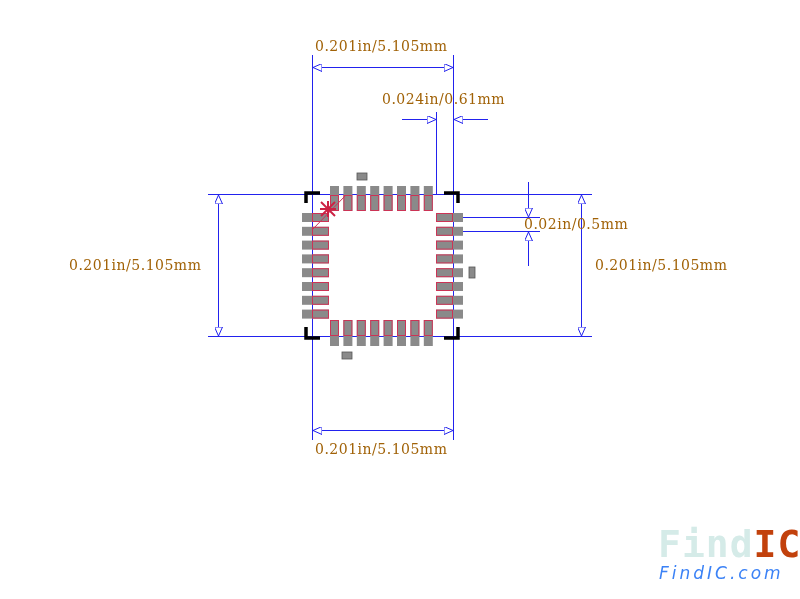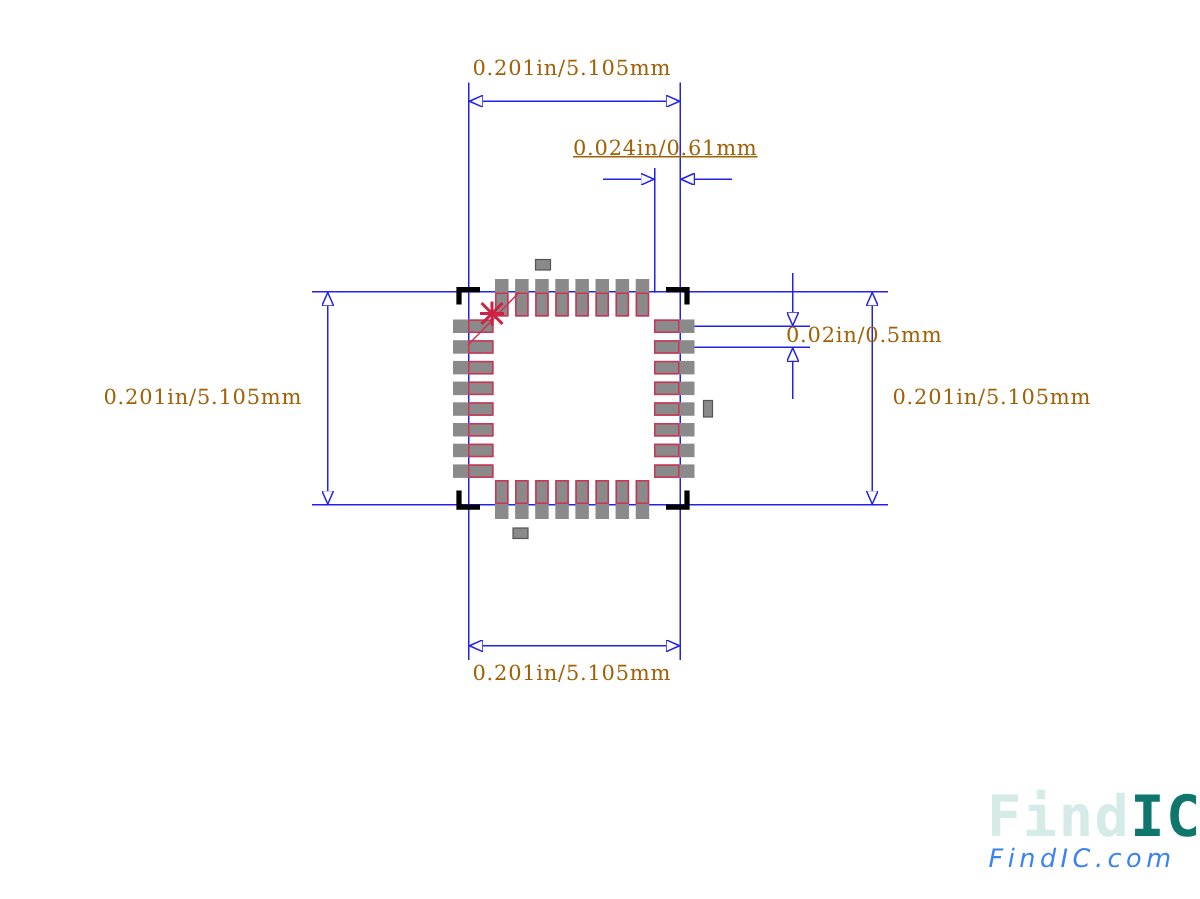--- a/index.html
+++ b/index.html
@@ -1,21 +1,21 @@
 <!DOCTYPE html>
 <html><head>
 <meta charset="utf-8">
 <style>
   html,body{margin:0;padding:0;background:#ffffff;}
   body{width:800px;height:599px;position:relative;overflow:hidden;font-family:"DejaVu Serif","Liberation Serif",serif;}
   #canvas{position:absolute;left:0;top:0;width:800px;height:599px;}
   .dim-label{position:absolute;color:#a16207;font-size:14px;font-family:"DejaVu Serif","Liberation Serif",serif;white-space:nowrap;letter-spacing:0.5px;}
   .wm1{position:absolute;left:658px;top:522px;font-size:38px;font-weight:bold;font-family:"DejaVu Sans Mono","Liberation Mono",monospace;letter-spacing:1px;}
   .wm1 .a{color:#d5ebe8;text-align:center;}
-  .wm1 .b{color:#0f766e;}
+  .wm1 .b{color:#c2410c;}
   .wm2{position:absolute;left:659px;top:563px;font-size:17px;color:#3b82f6;font-family:"DejaVu Sans","Liberation Sans",sans-serif;letter-spacing:3px;font-style:italic;}
 </style>
 </head>
 <body>
 
 <svg id="canvas" width="800" height="599" viewBox="0 0 800 599" xmlns="http://www.w3.org/2000/svg">
   <defs>
     <marker id="arrowEnd" markerWidth="10" markerHeight="8" refX="9" refY="4" orient="auto" markerUnits="userSpaceOnUse">
       <path d="M0,0 L9,4 L0,8 Z" fill="#ffffff" stroke="#2222ee" stroke-width="1"></path>
     </marker>
@@ -154,20 +154,20 @@
   <line x1="312" y1="230" x2="346" y2="195" stroke="#cc3355" stroke-width="1"></line>
   <g stroke="#cc2244" stroke-width="2" fill="none">
     <line x1="321" y1="202" x2="335" y2="216"></line>
     <line x1="328" y1="201" x2="328" y2="217"></line>
     <line x1="321" y1="216" x2="335" y2="202"></line>
     <line x1="320" y1="209" x2="336" y2="209"></line>
   </g>
 </svg>
 
 <div class="dim-label" style="left:315px;top:38px;">0.201in/5.105mm</div>
-<div class="dim-label" style="left:382px;top:91px;text-decoration:underline;">0.024in/0.61mm</div>
+<div class="dim-label" style="left:382px;top:91px;">0.024in/0.61mm</div>
 <div class="dim-label" style="left:524px;top:216px;">0.02in/0.5mm</div>
 <div class="dim-label" style="left:69px;top:257px;">0.201in/5.105mm</div>
 <div class="dim-label" style="left:595px;top:257px;">0.201in/5.105mm</div>
 <div class="dim-label" style="left:315px;top:441px;">0.201in/5.105mm</div>
 
 <div class="wm1"><span class="a">Find</span><span class="b">IC</span></div>
 <div class="wm2">FindIC.com</div>
 
 </body></html>

